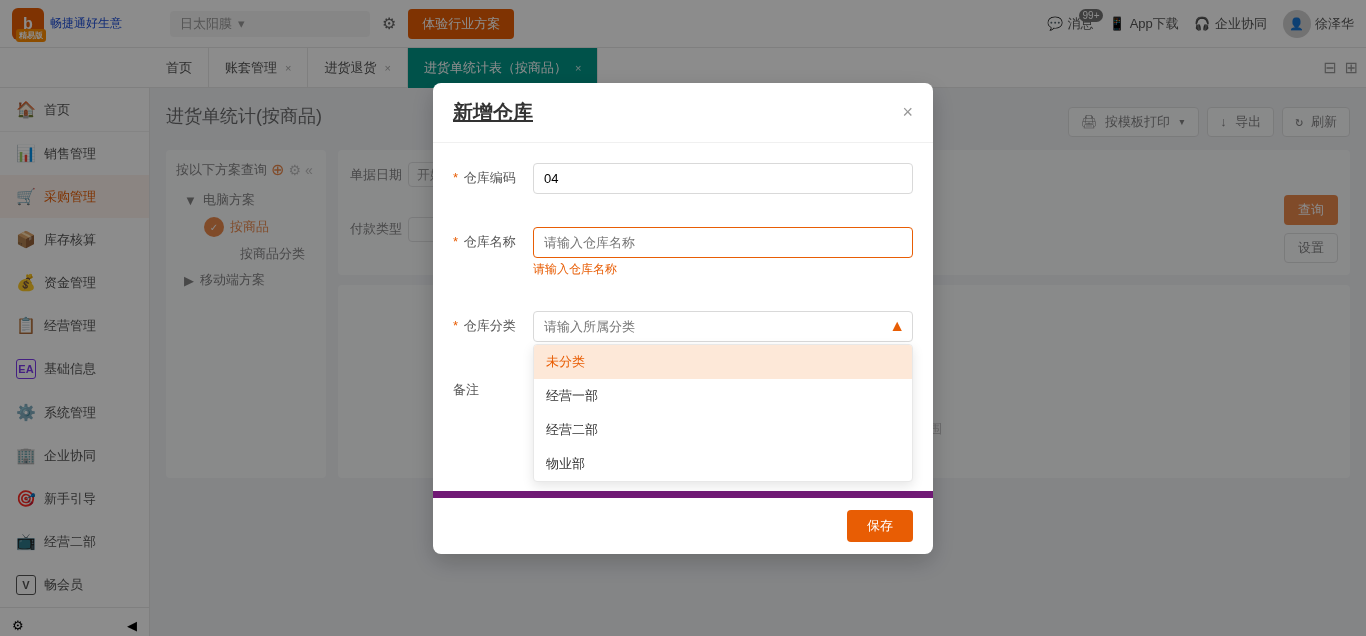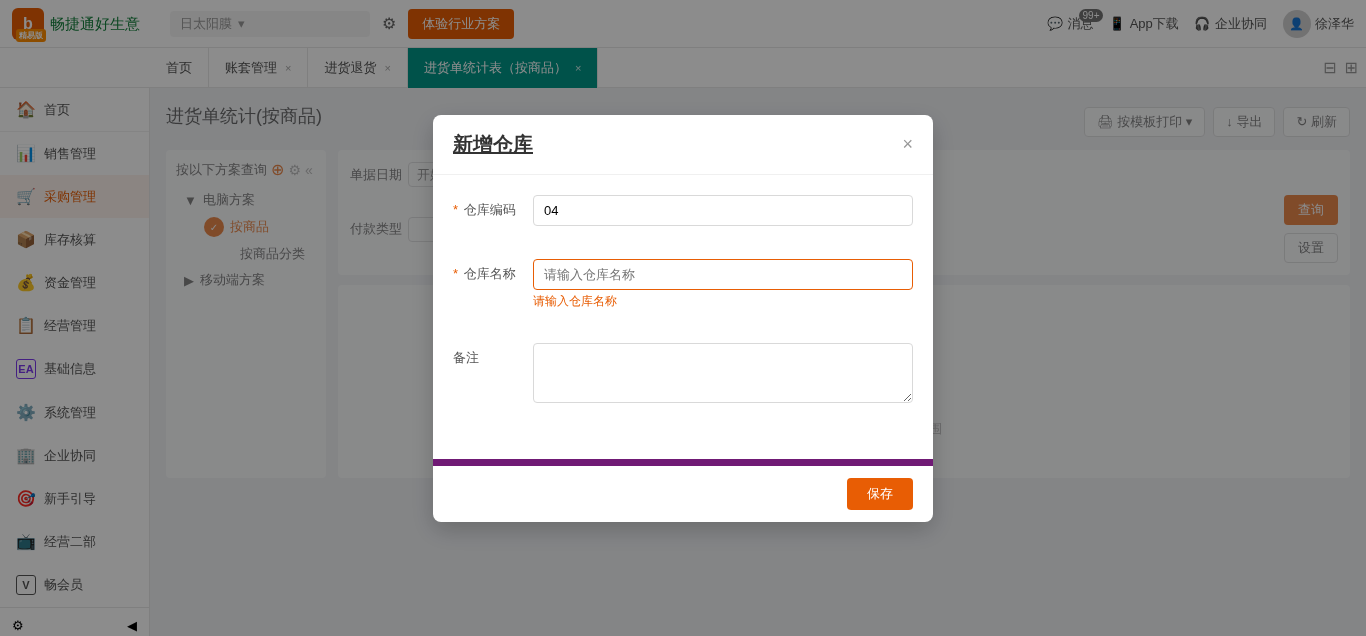--- a/index.html
+++ b/index.html
@@ -39,21 +39,21 @@
     .logo-icon .badge {
       position: absolute;
       bottom: -2px;
       right: -2px;
       background: #ff8c00;
       color: #fff;
       font-size: 8px;
       padding: 1px 3px;
       border-radius: 3px;
     }
-    .logo-text { font-size: 15px; color: #15803d; line-height: 1.3; }
+    .logo-text { font-size: 12px; color: #1d4ed8; line-height: 1.3; }
     .header-search {
       display: flex;
       align-items: center;
       background: #f5f5f5;
       border-radius: 4px;
       padding: 4px 10px;
       margin-left: 8px;
       flex: 0 0 200px;
     }
     .header-search span { color: #999; font-size: 13px; }
@@ -197,20 +197,21 @@
       cursor: pointer;
     }
     .btn-outline {
       background: #fff;
       color: #555;
       border: 1px solid #d9d9d9;
       border-radius: 4px;
       padding: 5px 12px;
       font-size: 13px;
       cursor: pointer;
+      font-family: Liberation Mono, monospace;
     }
     .filter-tree { padding-left: 8px; }
     .filter-tree-item {
       display: flex;
       align-items: center;
       padding: 4px 0;
       font-size: 13px;
       color: #555;
       cursor: pointer;
       gap: 6px;
@@ -639,20 +640,36 @@
       <div class="form-row">
         <div class="form-label required">
           <span>仓库名称</span>
         </div>
         <div class="form-control-wrap">
           <input type="text" class="form-input error" placeholder="请输入仓库名称" style="">
           <div class="form-error-msg">请输入仓库名称</div>
         </div>
       </div>
 
+      <div class="form-row" style="position:relative;">
+        <div class="form-label required">
+          <span>仓库分类</span>
+        </div>
+        <div class="form-control-wrap">
+          <input type="text" class="form-input-classify" placeholder="请输入所属分类" style="">
+          <span class="form-classify-arrow">▲</span>
+          
+          <div class="classify-dropdown">
+            <div class="classify-dropdown-item selected">未分类</div>
+            <div class="classify-dropdown-item">经营一部</div>
+            <div class="classify-dropdown-item">经营二部</div>
+            <div class="classify-dropdown-item">物业部</div>
+          </div>
+        </div>
+      </div>
 
       <div class="form-row">
         <div class="form-label">
           <span>备注</span>
         </div>
         <div class="form-control-wrap">
           <textarea class="form-textarea" style=""></textarea>
         </div>
       </div>
     </div>

